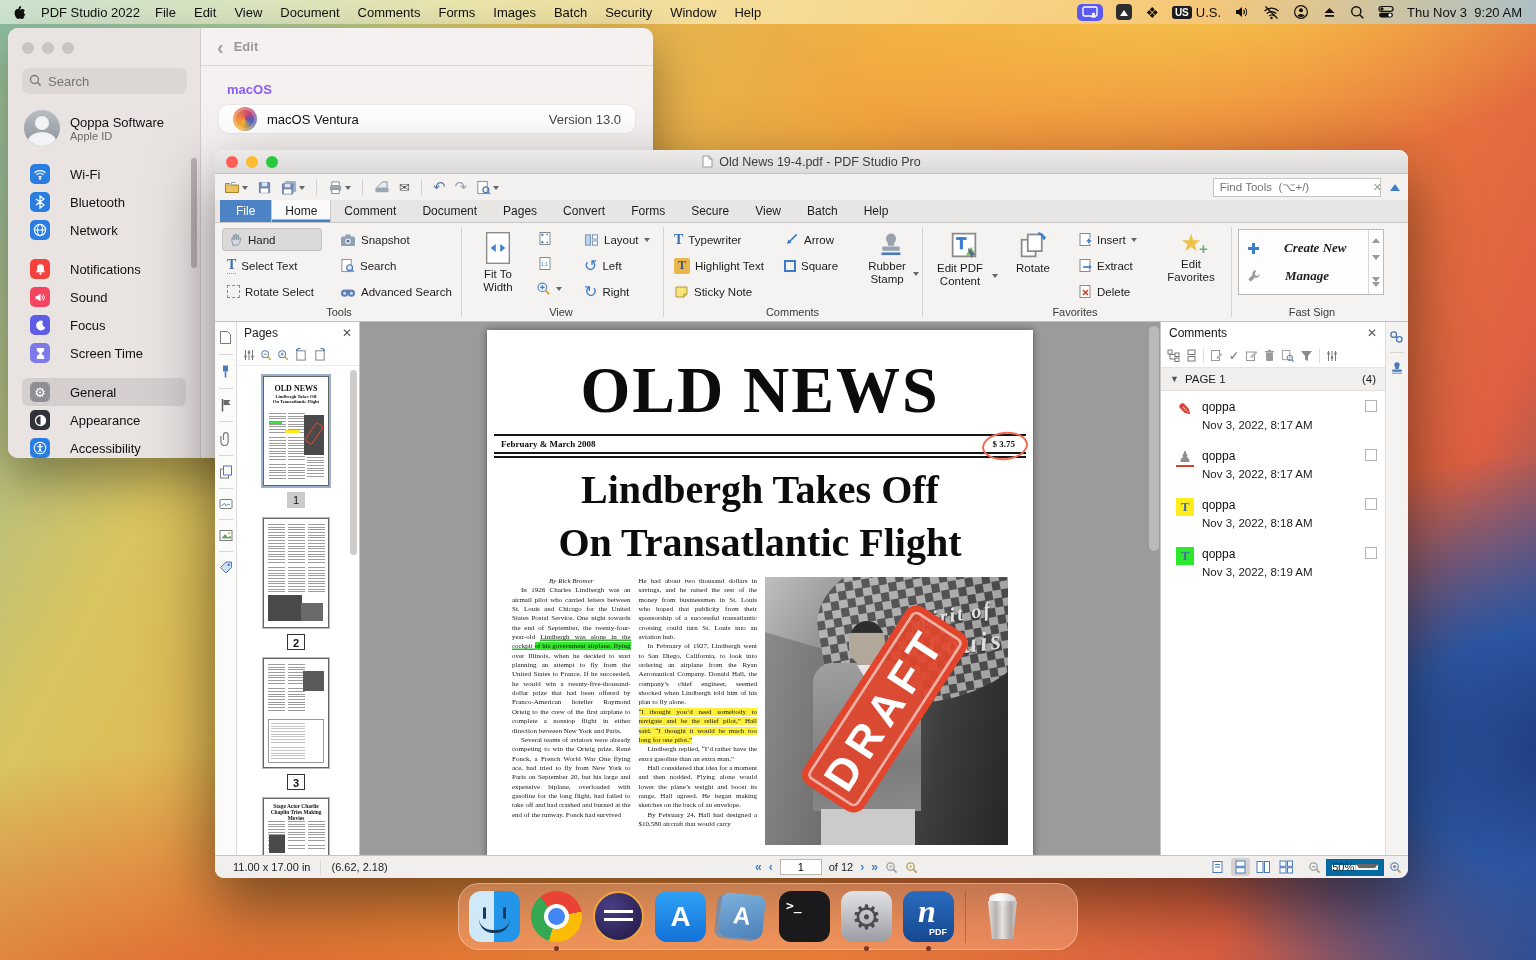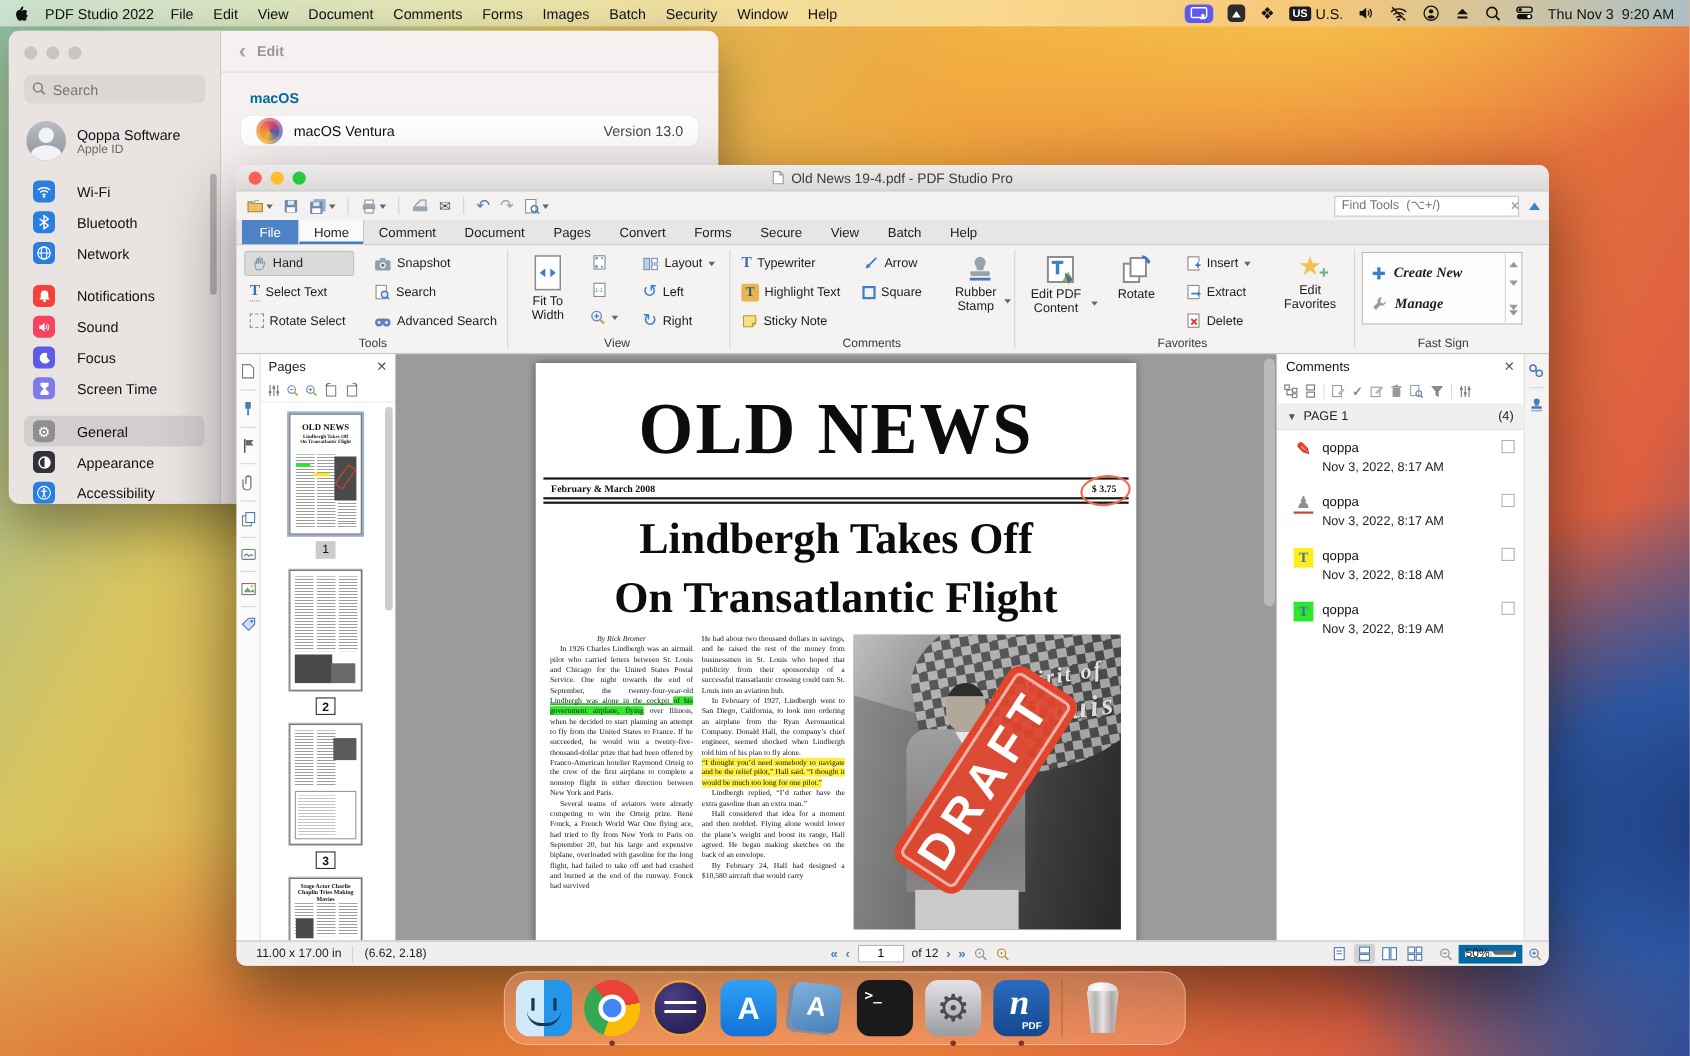--- a/index.html
+++ b/index.html
@@ -46,21 +46,21 @@
 .sitem{display:flex;align-items:center;gap:20px;height:28px;padding:0 8px;border-radius:6px;font-size:13px}
 .sitem.sel{background:#d4cfce}
 .sgap{height:11px}
 .sic{width:20px;height:20px;border-radius:5px;display:flex;align-items:center;justify-content:center;flex:none;color:#fff}
 .ic-blue{background:#2a7de1}.ic-red{background:#f5413c}.ic-pink{background:#f54360}.ic-purple{background:#5e5ce6}
 .ic-indigo{background:#7d7aea}.ic-gray{background:#8e8e93}.ic-black{background:#32323a}
 .sscroll{position:absolute;right:3px;top:130px;width:6px;height:110px;border-radius:3px;background:#b7b1b0}
 .sdetail{position:absolute;left:193px;top:0;right:0;bottom:0;background:#f5f1f0}
 .sdhead{height:38px;display:flex;align-items:center;gap:10px;padding:0 16px;border-bottom:1px solid #dcd7d6;color:#9b9795;font-weight:bold;font-size:13px}
 .sdback{font-size:20px;line-height:1;color:#a5a1a0}
-.sdsection{margin:16px 0 8px 26px;font-weight:bold;font-size:13px;color:#0369a1}
+.sdsection{margin:16px 0 8px 26px;font-weight:bold;font-size:13px;color:#8b5cf6}
 .scard{margin:0 18px 0 18px;background:#fff;border-radius:9px;height:28px;display:flex;align-items:center;gap:10px;padding:0 14px;box-shadow:0 0 0 .5px #e2dedd}
 .ventura{width:24px;height:24px;border-radius:50%;background:conic-gradient(from 200deg,#f7b32b,#f07a4a 30%,#c2447a 55%,#4a62c3 75%,#f7b32b);box-shadow:inset 0 0 0 3px rgba(255,255,255,.25)}
 .scard .vname{font-size:13px}
 .scard .vver{margin-left:auto;font-size:13px;color:#49484a}
 
 .pwin{position:absolute;left:215px;top:150px;width:1193px;height:728px;border-radius:9px;background:#f4f3f2;
   box-shadow:0 26px 65px rgba(0,0,0,.5);overflow:hidden;font-size:12px}
 .ptitle{height:24px;background:linear-gradient(#edebea,#dcdad8);border-bottom:1px solid #c6c4c2;display:flex;align-items:center;justify-content:center;position:relative;font-weight:normal;font-size:12.5px;color:#3c3c3c;gap:6px}
 .ptraffic{position:absolute;left:11px;top:6px;display:flex;gap:8px}
 .qat{height:26px;display:flex;align-items:center;padding:0 8px;gap:7px;background:#f4f2f1}
@@ -83,21 +83,21 @@
 .rbig{position:absolute;display:flex;flex-direction:column;align-items:center;justify-content:flex-start;font-size:11.5px;color:#1d1d1d;text-align:center;gap:3px;padding-top:6px}
 .ic{display:inline-flex;align-items:center;justify-content:center;flex:none}
 .tglyph{font:bold 14px "Liberation Serif",serif;color:#3a6fb5}
 .tshaded{width:16px;height:16px;background:#e9b64d;border-radius:2px;display:flex;align-items:center;justify-content:center;font:bold 12px "Liberation Serif",serif;color:#37557e}
 .dashsq{width:13px;height:13px;border:1.4px dashed #7a90bd}
 .sqblue{width:12px;height:12px;border:2px solid #3d7ec9}
 .uarrow{font-size:16px;color:#3d7ec9;line-height:1}
 .scripty{font:italic 600 13px "Liberation Serif",serif;color:#1d1d1d}
 .fsbox{position:absolute;left:1023px;top:6px;width:146px;height:66px;background:#fdfdfd;border:1px solid #bcbab8;display:flex}
 .fsitems{flex:1;display:flex;flex-direction:column;justify-content:space-around;padding:4px 8px}
-.fsrow{display:flex;align-items:center;gap:7px}
+.fsrow{display:flex;align-items:center;gap:24px}
 .fsscroll{width:15px;border-left:1px solid #d8d6d4;display:flex;flex-direction:column;align-items:center;justify-content:space-between;padding:2px 0;color:#888}
 .tri{width:0;height:0;border:4px solid transparent}
 .tri.up{border-bottom:5px solid #999;margin-top:2px}
 .tri.dn{border-top:5px solid #999;margin-bottom:1px}
 .dbl{display:flex;flex-direction:column;gap:-2px}
 
 .pmain{position:absolute;top:172px;left:0;right:0;bottom:23px;display:flex}
 .lstrip{width:22px;background:#fbfbfa;border-right:1px solid #dedcda;display:flex;flex-direction:column;align-items:center;padding-top:8px;gap:9px}
 .lstrip .div{width:14px;height:1px;background:#d8d6d4}
 .ppanel{width:123px;background:#fff;border-right:1px solid #c8c6c4;position:relative;overflow:hidden}
@@ -146,21 +146,21 @@
 .zbox .zchev{width:16px;height:100%;border-left:1px solid #c9c7c5;display:flex;align-items:center;justify-content:center;background:#f2f1f0}
 
 .page{position:absolute;left:127px;top:8px;width:546px;height:556px;background:#fff;box-shadow:0 0 7px rgba(0,0,0,.45);color:#0c0c0c}
 .masthead{font:bold 64px/1 "Liberation Serif",serif;letter-spacing:2px;text-align:center;margin-top:28px;transform:scaleY(1.04)}
 .mrule1{height:2px;background:#151515;margin:12px 7px 0}
 .dateline{display:flex;justify-content:space-between;align-items:center;padding:2px 14px;font:bold 9px "Liberation Serif",serif}
 .price{position:relative;padding:1px 4px}
 .price::after{content:"";position:absolute;left:-7px;top:-6px;width:42px;height:24px;border:2.5px solid #f26a52;border-radius:50%;transform:rotate(-6deg)}
 .mrule2{height:6px;border-top:2.5px solid #151515;border-bottom:2px solid #151515;margin:0 7px}
 .headline{font:bold 40px/53px "Liberation Serif",serif;text-align:center;margin-top:5px}
-.cols{display:flex;gap:8px;padding:8px 13px 0}
+.cols{display:flex;gap:8px;padding:8px 25px 0}
 .ncol{width:130px;font:7px/9.35px "Liberation Serif",serif;text-align:justify;color:#161616}
 .byline{text-align:center;font-style:italic;text-indent:0 !important}
 .np{text-indent:9px}
 .hl-green{background:#35e62f}
 .ul-green{box-shadow:inset 0 -1.6px 0 #28bb28}
 .hl-yellow{background:#fdef3a}
 
 .photo{width:243px;height:268px;position:relative;overflow:hidden;background:linear-gradient(100deg,#8e8e8e 0%,#6f6f6f 35%,#3d3d3d 70%,#262626 100%);flex:none}
 .ph-wing{position:absolute;left:-30px;top:-34px;width:220px;height:110px;background:linear-gradient(108deg,#d6d6d6,#8a8a8a 60%,#555);transform:rotate(16deg)}
 .ph-cowl{position:absolute;right:-36px;top:-26px;width:225px;height:150px;border-radius:45% 55% 60% 40%;background:repeating-conic-gradient(#b9b9b9 0 25%,#4e4e4e 0 50%) 0 0/17px 17px;transform:rotate(-10deg);opacity:.85}

